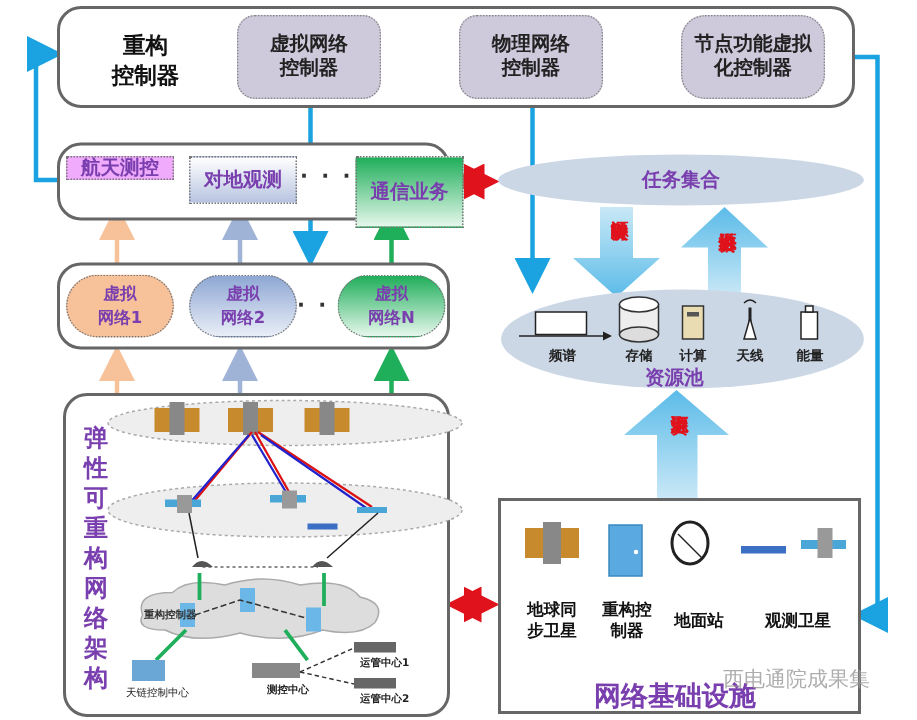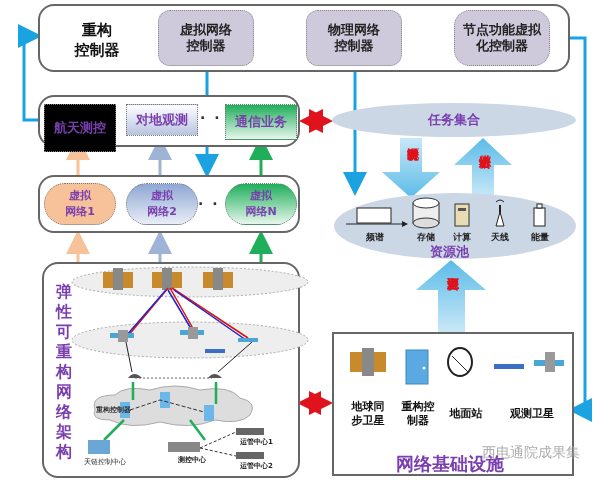--- a/index.html
+++ b/index.html
@@ -90,28 +90,28 @@
 <div class="ctrl" style="left:306px;top:10px;width:96px;height:56px;">
     <span style="white-space:pre;text-align:center;">物理网络
 控制器</span>
   </div>
 <div class="ctrl" style="left:454px;top:10px;width:96px;height:56px;border-radius:16px;">
     <span style="white-space:pre;">节点功能虚拟
 化控制器</span>
   </div>
 
 <div class="frame" style="left:38px;top:95px;width:262px;height:52px;"></div>
-<div class="task" style="left:44px;top:104px;width:72px;height:48px;background:#000000;">
+<div class="task" style="left:44px;top:104px;width:72px;height:16px;background:#f0abfc;">
     <span>航天测控</span>
   </div>
 <div class="task" style="left:126px;top:104px;width:72px;height:32px;background:linear-gradient(#fff,#b7c3e0);">
     <span>对地观测</span>
   </div>
 <div class="dots" style="left:200px;top:110px;">· · ·</div>
-<div class="task" style="left:225px;top:104px;width:72px;height:36px;background:linear-gradient(#1fae5a,#e6f7ec);">
+<div class="task" style="left:237px;top:104px;width:72px;height:48px;background:linear-gradient(#1fae5a,#e6f7ec);">
     <span>通信业务</span>
   </div>
 
 <div class="frame" style="left:38px;top:175px;width:262px;height:58px;"></div>
 <div class="vnet" style="left:44px;top:183px;width:72px;height:42px;background:#f7c19a;">
     <span style="white-space:pre;">虚拟
 网络1</span>
   </div>
 <div class="vnet" style="left:126px;top:183px;width:72px;height:42px;background:linear-gradient(#8ea7d3,#e9eef7);">
     <span style="white-space:pre;">虚拟

